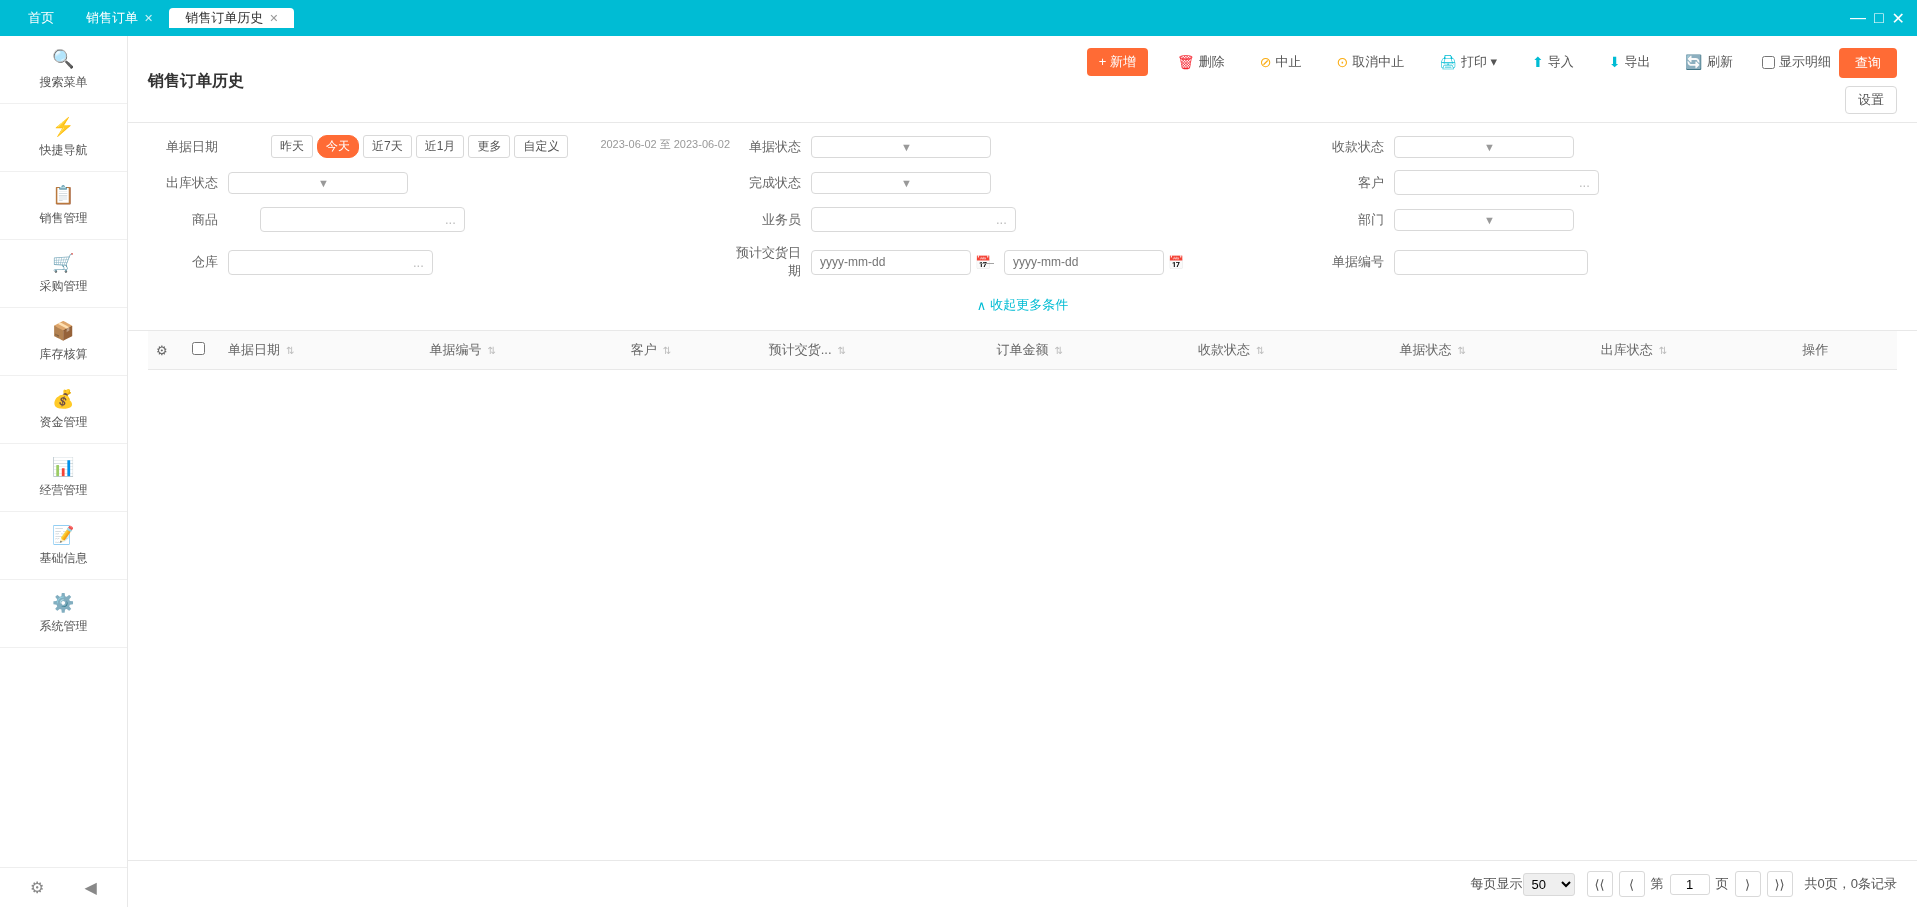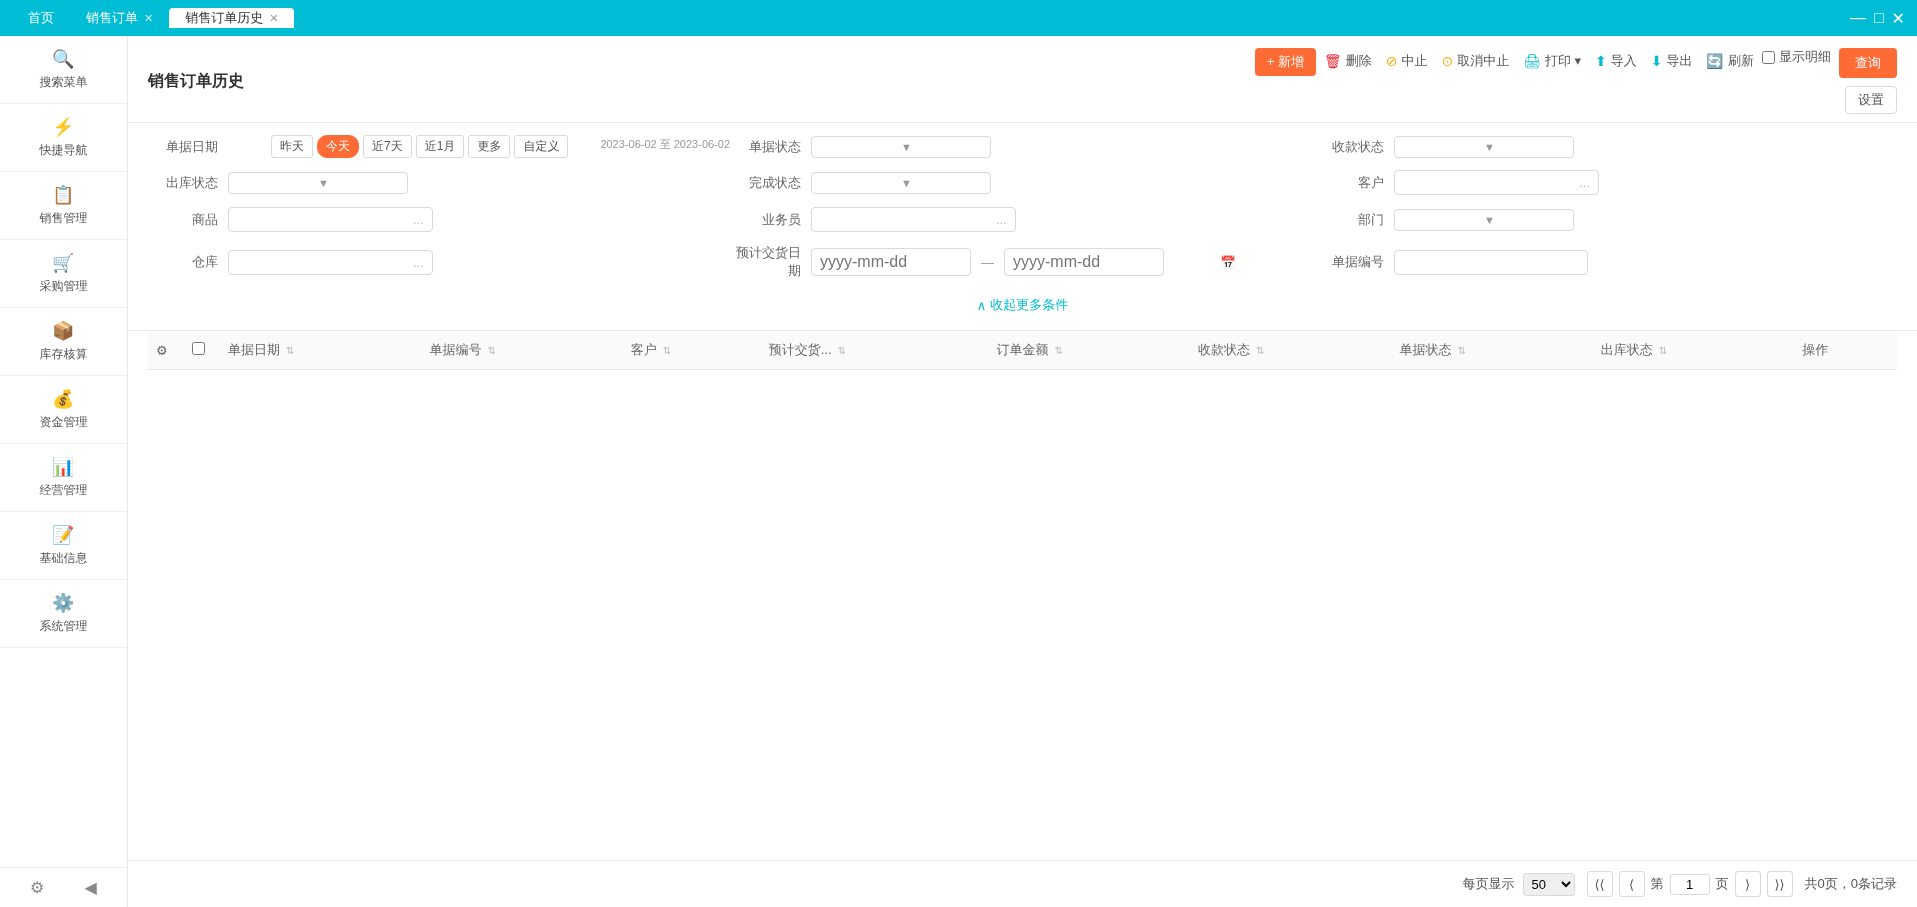--- a/index.html
+++ b/index.html
@@ -27,21 +27,21 @@
     .sidebar-bottom { margin-top: auto; display: flex; justify-content: space-around; padding: 10px; border-top: 1px solid #eee; }
     .sidebar-bottom span { font-size: 16px; cursor: pointer; color: #888; }
 
     
     .content { flex: 1; overflow: hidden; display: flex; flex-direction: column; }
 
     
     .page-header { background: #fff; padding: 12px 20px 0; border-bottom: 1px solid #e8e8e8; }
     .page-title-row { display: flex; align-items: center; justify-content: space-between; margin-bottom: 8px; }
     .page-title { font-size: 16px; font-weight: bold; color: #333; }
-    .toolbar { display: flex; align-items: flex-start; gap: 2px; margin-left: 44px; }
+    .toolbar { display: flex; align-items: center; gap: 23px; margin-left: 44px; }
     .toolbar-btn { display: flex; align-items: center; gap: 4px; color: #555; cursor: pointer; font-size: 13px; padding: 4px 6px; border-radius: 3px; }
     .toolbar-btn .btn-icon { font-size: 14px; color: #00bcd4; }
     .toolbar-btn.danger .btn-icon { color: #f5222d; }
     .toolbar-btn.warn .btn-icon { color: #faad14; }
     .query-btn { background: #ff6b35; color: #fff; border: none; padding: 6px 16px; border-radius: 4px; cursor: pointer; font-size: 13px; }
     .settings-btn { background: #fff; color: #555; border: 1px solid #d9d9d9; padding: 4px 12px; border-radius: 4px; cursor: pointer; font-size: 13px; margin-top: 4px; }
     .checkbox-label { display: flex; align-items: center; gap: 4px; color: #555; font-size: 13px; cursor: pointer; }
     .checkbox-label input { cursor: pointer; }
 
     
@@ -53,42 +53,42 @@
     .date-btn { padding: 2px 8px; border: 1px solid #d9d9d9; border-radius: 3px; cursor: pointer; font-size: 12px; color: #555; background: #fff; }
     .date-btn.active { background: #ff6b35; color: #fff; border-color: #ff6b35; border-radius: 10px; }
     .date-range-text { font-size: 12px; color: #999; margin-top: 2px; }
     .select-wrapper { display: flex; align-items: center; border: 1px solid #d9d9d9; border-radius: 4px; padding: 4px 8px; background: #fff; min-width: 200px; cursor: pointer; }
     .select-wrapper span { flex: 1; color: #bbb; font-size: 13px; }
     .select-wrapper .arrow { color: #999; font-size: 11px; }
     .input-wrapper { display: flex; align-items: center; border: 1px solid #d9d9d9; border-radius: 4px; padding: 4px 8px; background: #fff; min-width: 200px; }
     .input-wrapper input { border: none; outline: none; flex: 1; font-size: 13px; color: #333; background: transparent; }
     .input-wrapper .dots { color: #bbb; cursor: pointer; }
     .date-input-wrapper { display: flex; align-items: center; border: 1px solid #d9d9d9; border-radius: 4px; padding: 4px 8px; background: #fff; width: 160px; cursor: pointer; }
-    .date-input-wrapper input { border: none; outline: none; flex: 1; font-size: 16px; color: #bbb; background: transparent; }
+    .date-input-wrapper input { border: none; outline: none; flex: 1; font-size: 12px; color: #bbb; background: transparent; }
     .date-input-wrapper .cal-icon { color: #999; font-size: 13px; cursor: pointer; }
     .date-separator { color: #999; margin: 0 6px; }
     .collapse-btn { display: flex; align-items: center; justify-content: center; gap: 4px; color: #00bcd4; cursor: pointer; font-size: 13px; text-align: center; padding: 4px; }
     .filter-col { display: flex; align-items: center; flex: 1; }
 
     
     .table-container { flex: 1; overflow: auto; padding: 0 20px; background: #fff; }
     .data-table { width: 100%; border-collapse: collapse; }
     .data-table th { padding: 10px 8px; text-align: left; font-size: 13px; color: #666; font-weight: normal; border-bottom: 1px solid #e8e8e8; background: #fafafa; white-space: nowrap; }
     .data-table th .sort-icon { color: #bbb; font-size: 10px; margin-left: 2px; }
     .table-header-row { display: flex; align-items: center; gap: 4px; }
     .settings-icon-cell { width: 36px; text-align: center; cursor: pointer; color: #999; }
     .checkbox-cell { width: 36px; text-align: center; }
 
     
     .empty-state { display: flex; flex-direction: column; align-items: center; justify-content: center; padding: 80px 0; }
     .empty-text { color: #bbb; font-size: 14px; }
 
     
     .table-footer { display: flex; align-items: center; justify-content: flex-end; padding: 10px 20px; background: #fff; border-top: 1px solid #e8e8e8; gap: 12px; font-size: 13px; color: #555; }
-    .page-size-select { display: flex; align-items: center; gap: 8px; justify-content: center; }
+    .page-size-select { display: flex; align-items: center; gap: 0; justify-content: center; }
     .page-size-select select { border: 1px solid #d9d9d9; border-radius: 3px; padding: 2px 4px; font-size: 13px; }
     .pagination { display: flex; align-items: center; gap: 6px; }
     .page-btn { width: 26px; height: 26px; display: flex; align-items: center; justify-content: center; border: 1px solid #d9d9d9; border-radius: 3px; cursor: pointer; color: #555; font-size: 13px; }
     .page-input { width: 40px; text-align: center; border: 1px solid #d9d9d9; border-radius: 3px; padding: 2px 4px; font-size: 13px; }
 
     
     .empty-svg { width: 120px; height: 100px; }
   </style>
 </head>
 <body>
@@ -259,21 +259,21 @@
         <div class="filter-col" style="flex:1;">
           <span class="filter-label">客户</span>
           <div class="input-wrapper" style="min-width:180px;">
             <input type="text" style="">
             <span class="dots">...</span>
           </div>
         </div>
       </div>
 
       <div class="filter-row">
-        <div class="filter-col" style="flex:1;">
+        <div class="filter-col" style="flex:1;gap:32px;">
           <span class="filter-label">商品</span>
           <div class="input-wrapper" style="min-width:180px;">
             <input type="text" style="">
             <span class="dots">...</span>
           </div>
         </div>
         <div class="filter-col" style="flex:1;">
           <span class="filter-label">业务员</span>
           <div class="input-wrapper" style="min-width:180px;">
             <input type="text" style="">

